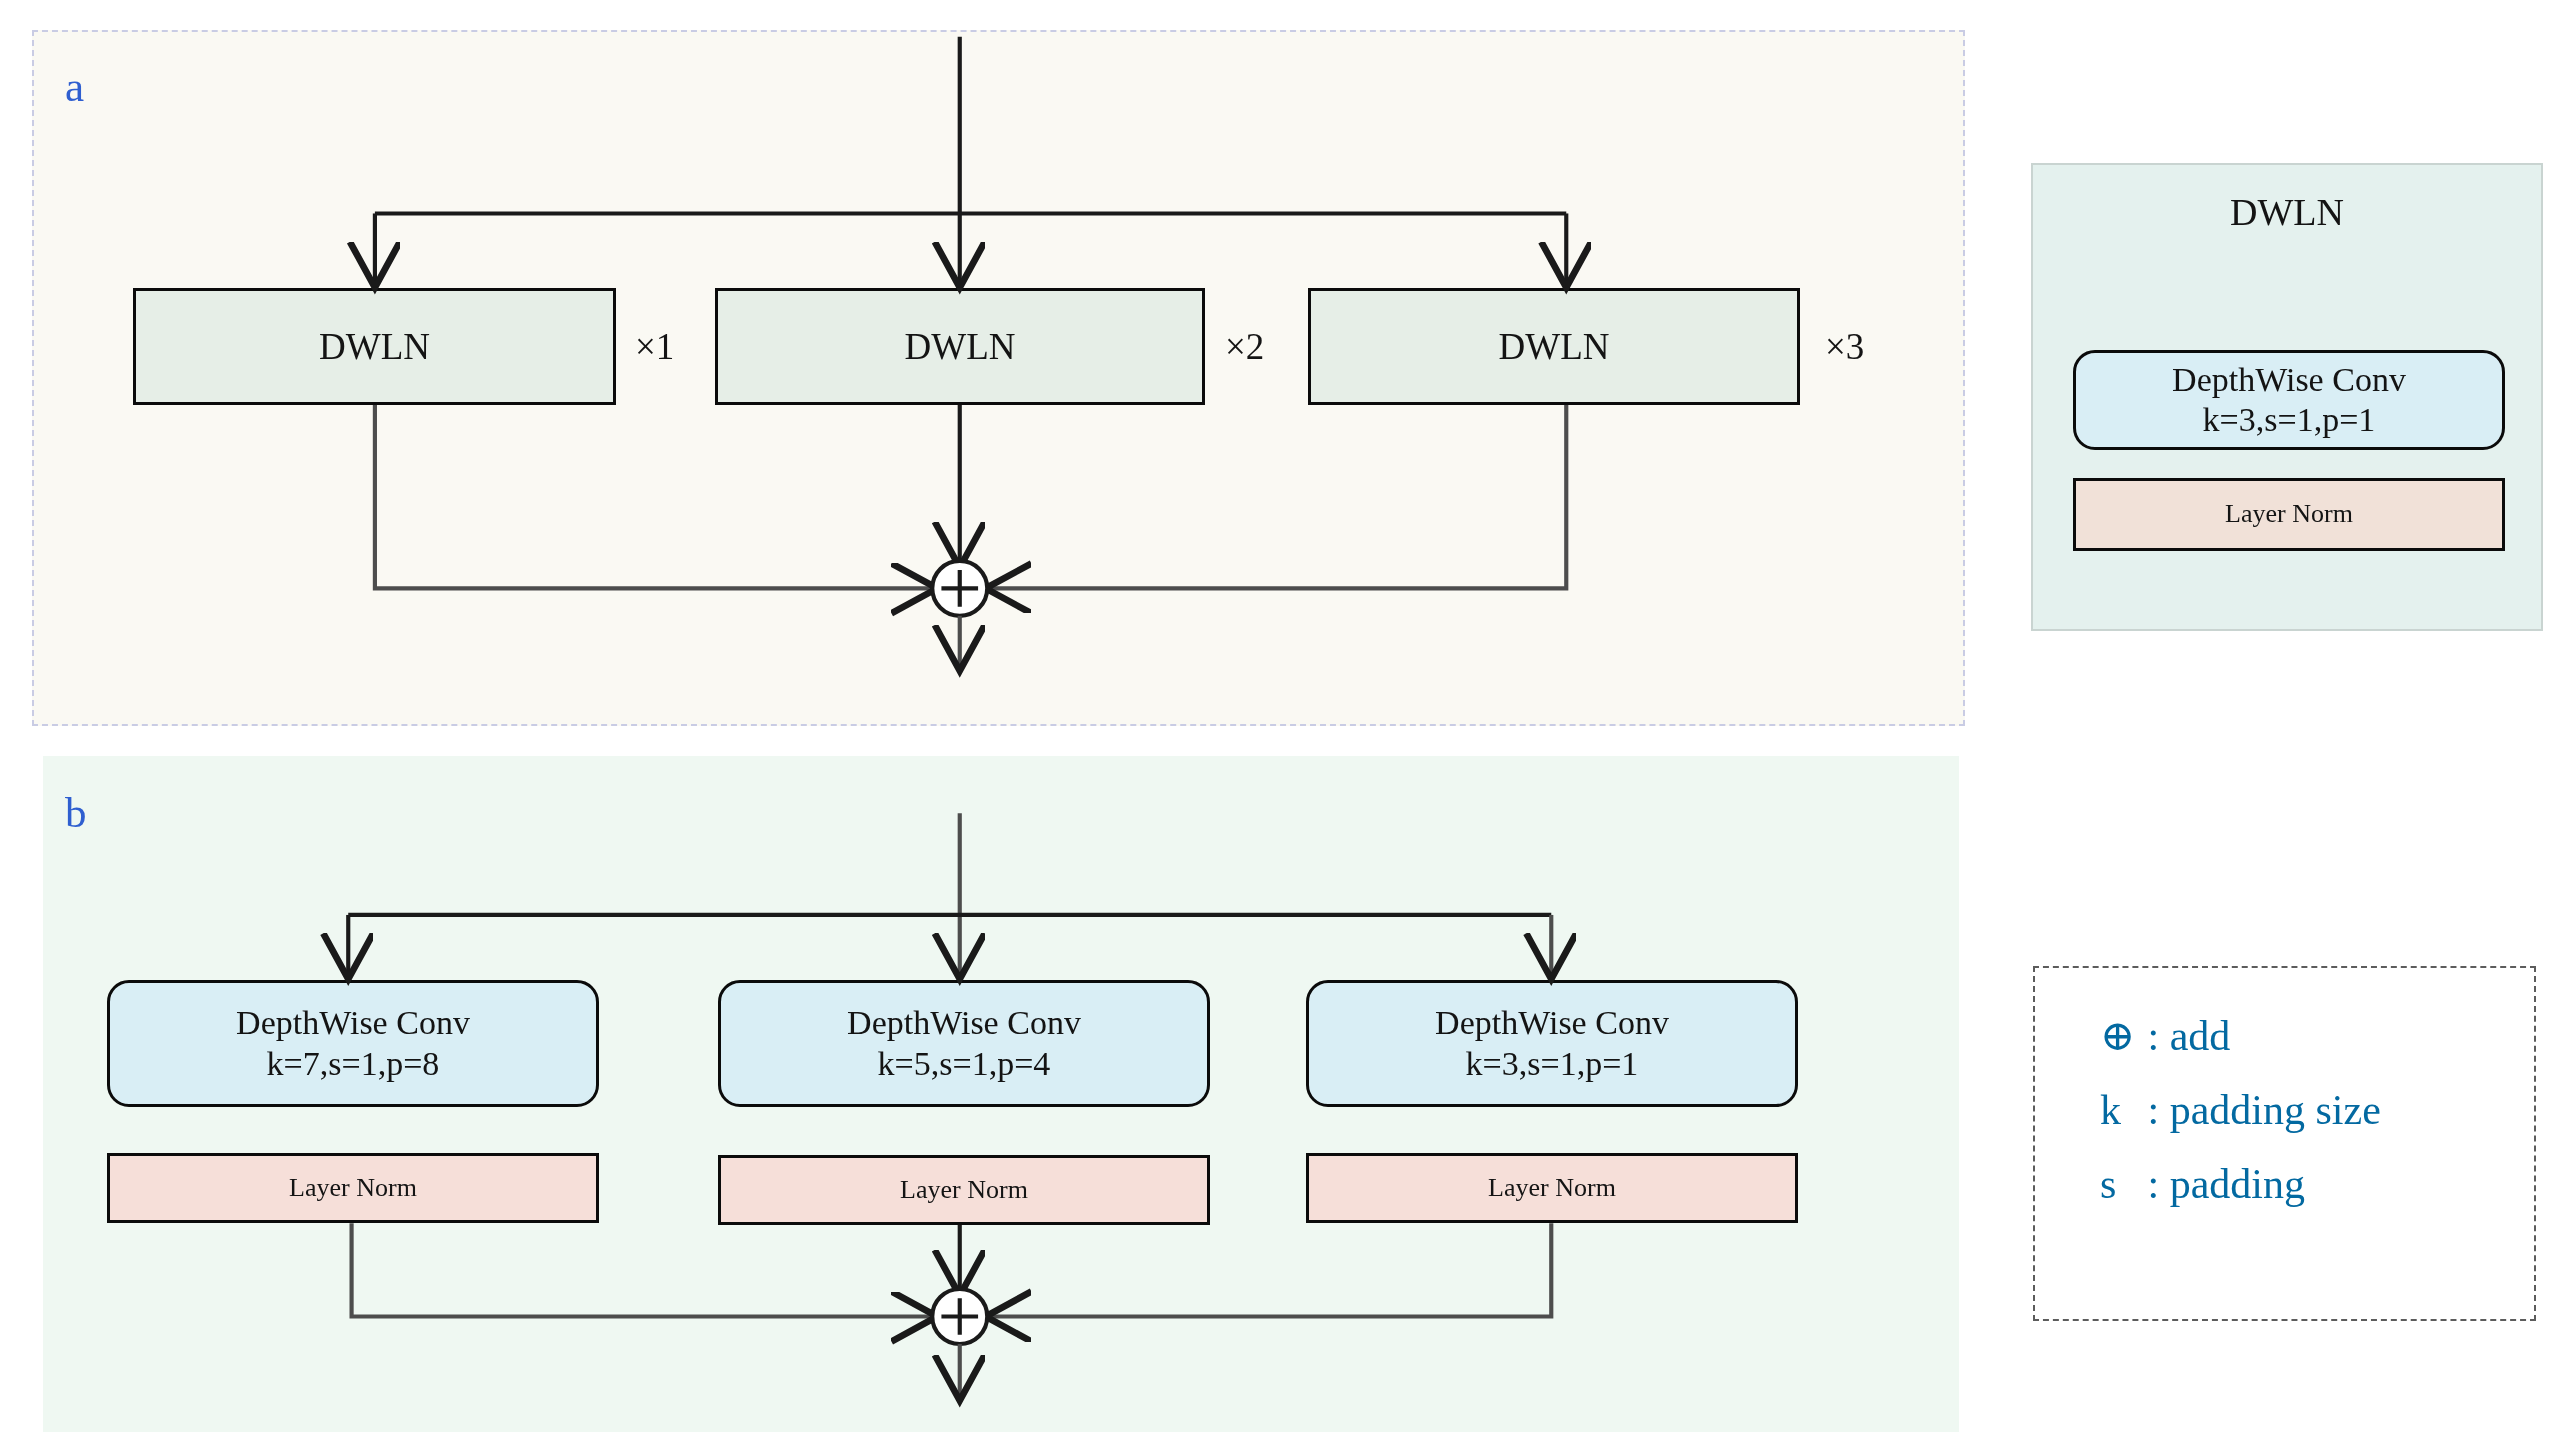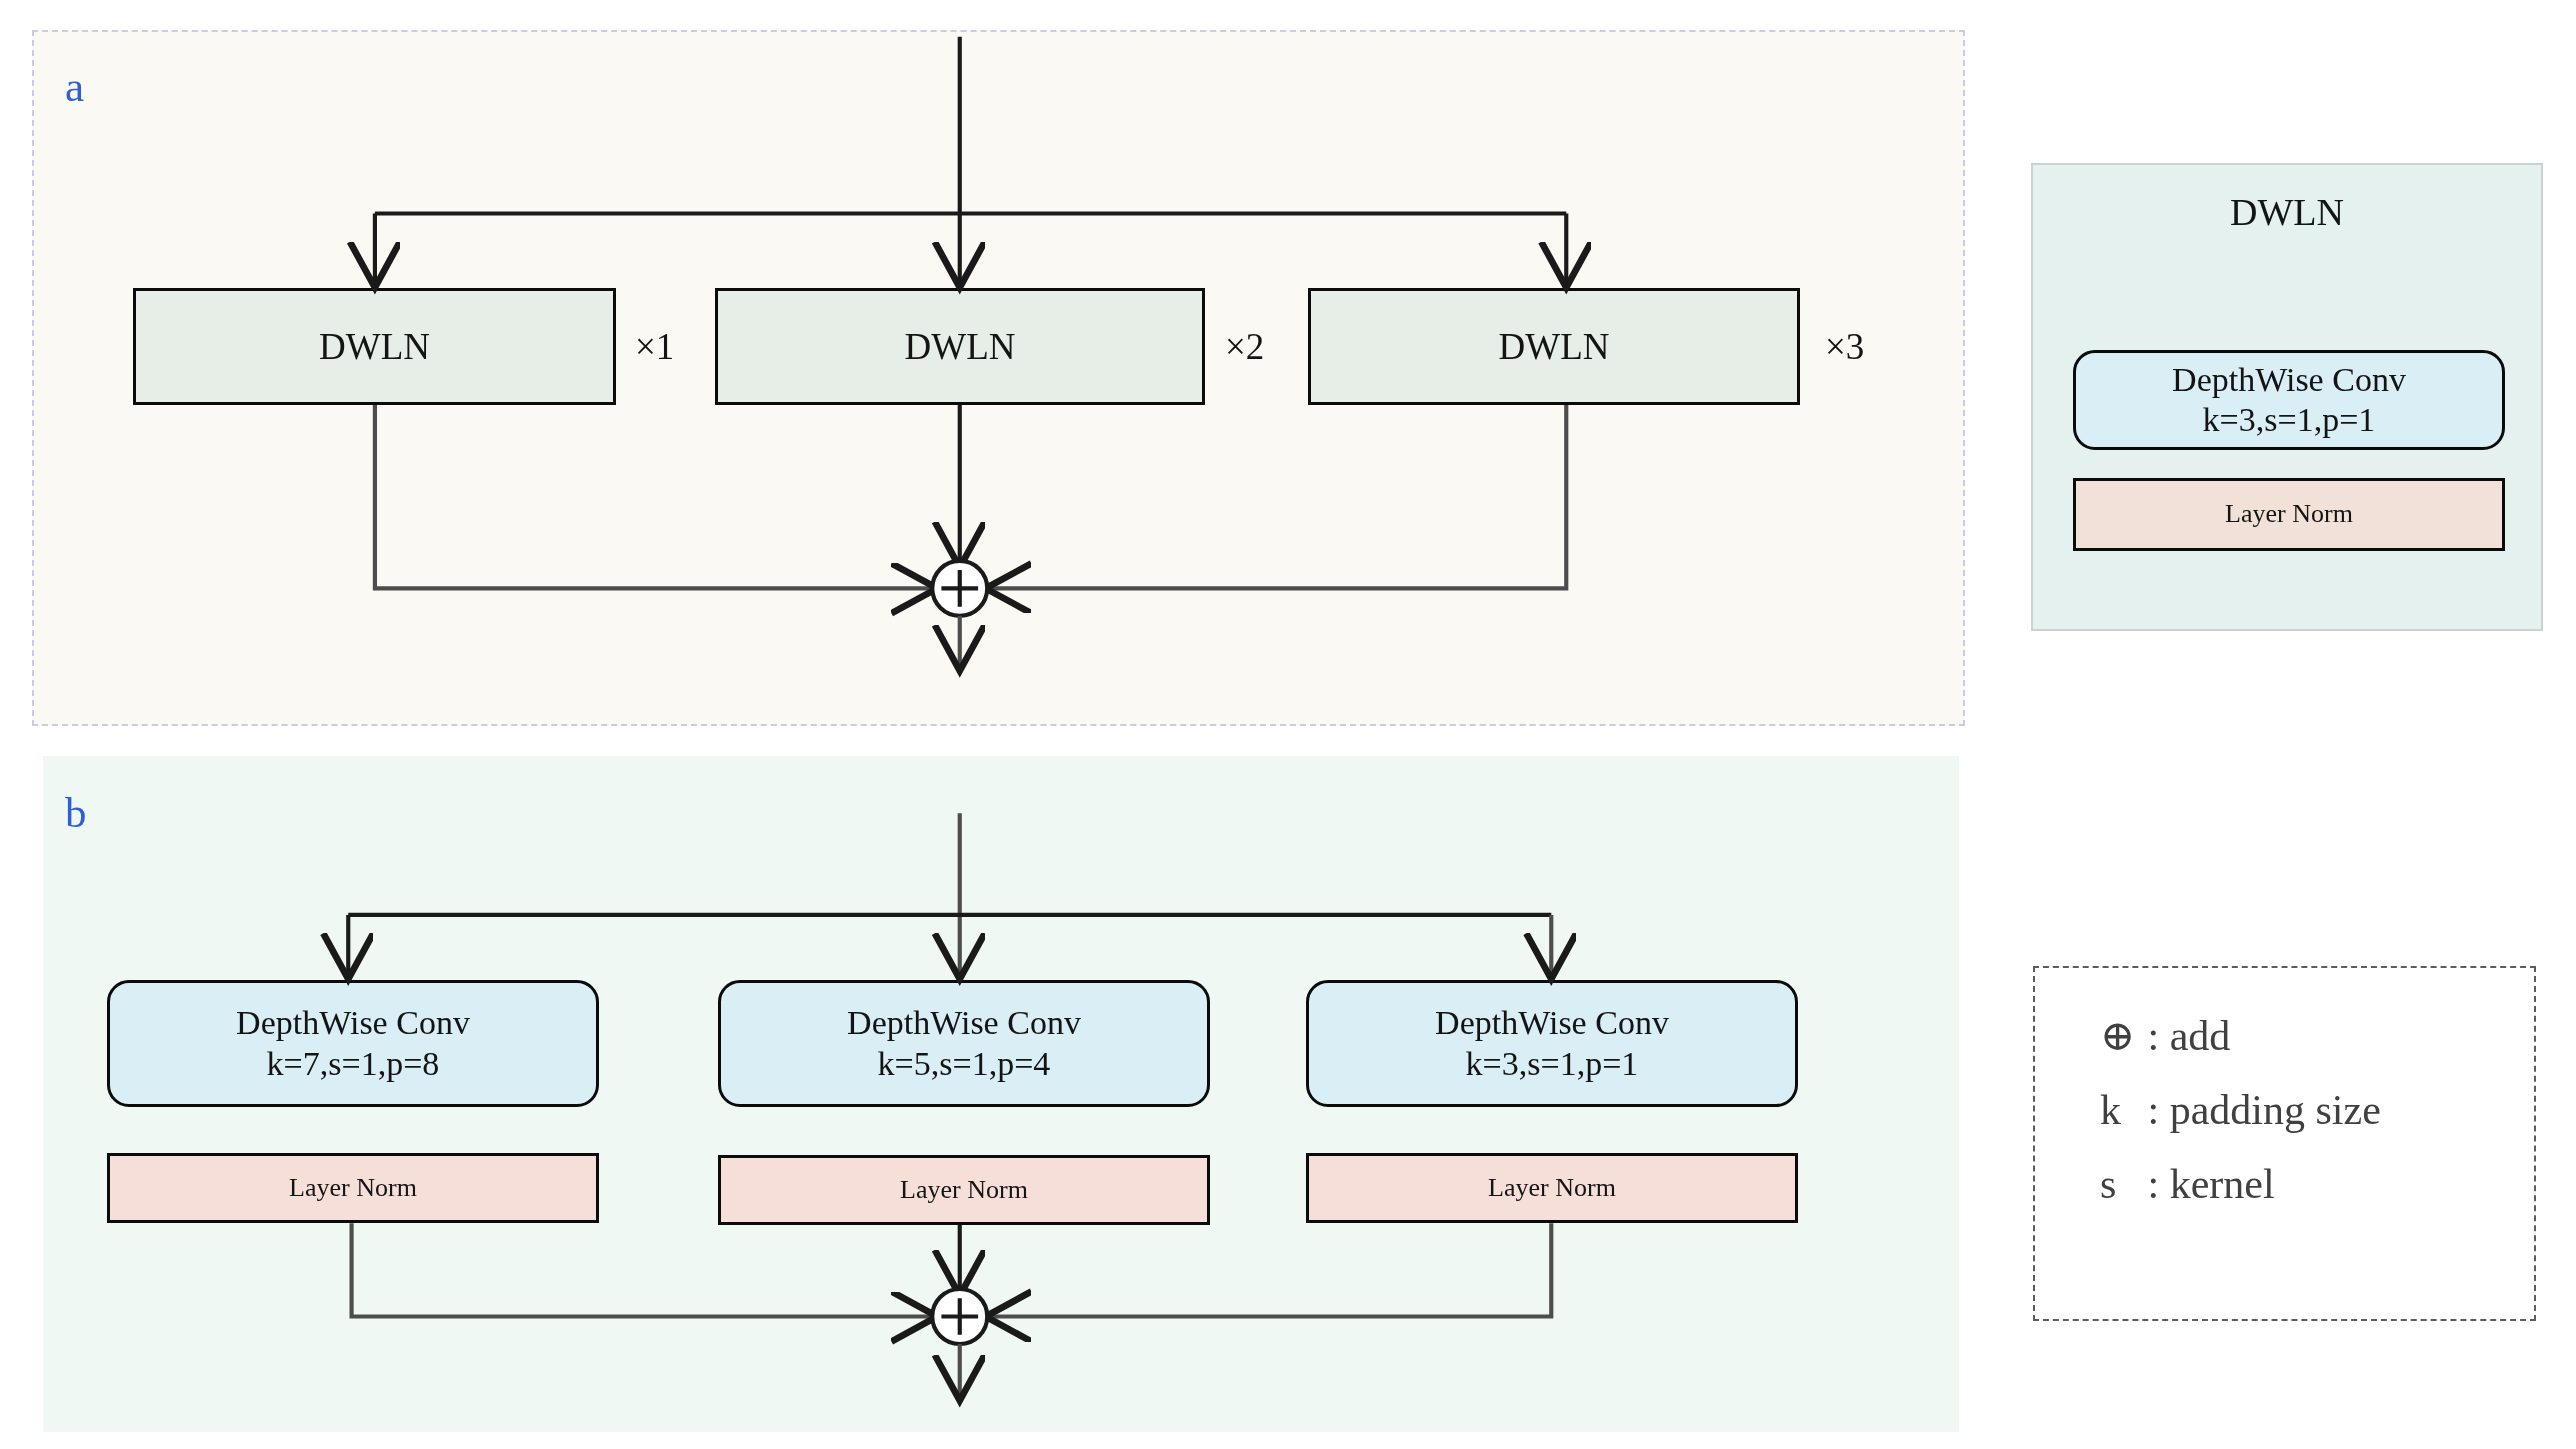--- a/index.html
+++ b/index.html
@@ -138,21 +138,21 @@
     top: 966px;
     width: 503px;
     height: 355px;
     box-sizing: border-box;
     border: 2.5px dashed #5c5c5c;
     background: transparent;
     padding: 47px 0 0 65px;
   }
   .legend-row {
     font-size: 42px;
-    color: #404040;
+    color: #0369a1;
     line-height: 1.0;
     margin-bottom: 32px;
     white-space: nowrap;
     user-select: none;
   }
   .legend-sym {
     display: inline-block;
     min-width: 37px;
   }
 
@@ -230,21 +230,21 @@
     <div class="legend-row">
       <span class="legend-sym">⊕</span>
       <span>: add</span>
     </div>
     <div class="legend-row">
       <span class="legend-sym">k</span>
       <span>: padding size</span>
     </div>
     <div class="legend-row">
       <span class="legend-sym">s</span>
-      <span>: kernel</span>
+      <span>: padding</span>
     </div>
   </div>
 
   <svg id="wires" viewBox="0 0 3092 1740">
     <defs>
       <marker id="ah" markerWidth="14" markerHeight="14" refX="10" refY="6" orient="auto" markerUnits="strokeWidth">
         <path d="M0,0 L11,6 L0,12" fill="none" stroke="#1a1a1a" stroke-width="1.6"></path>
       </marker>
     </defs>
 

